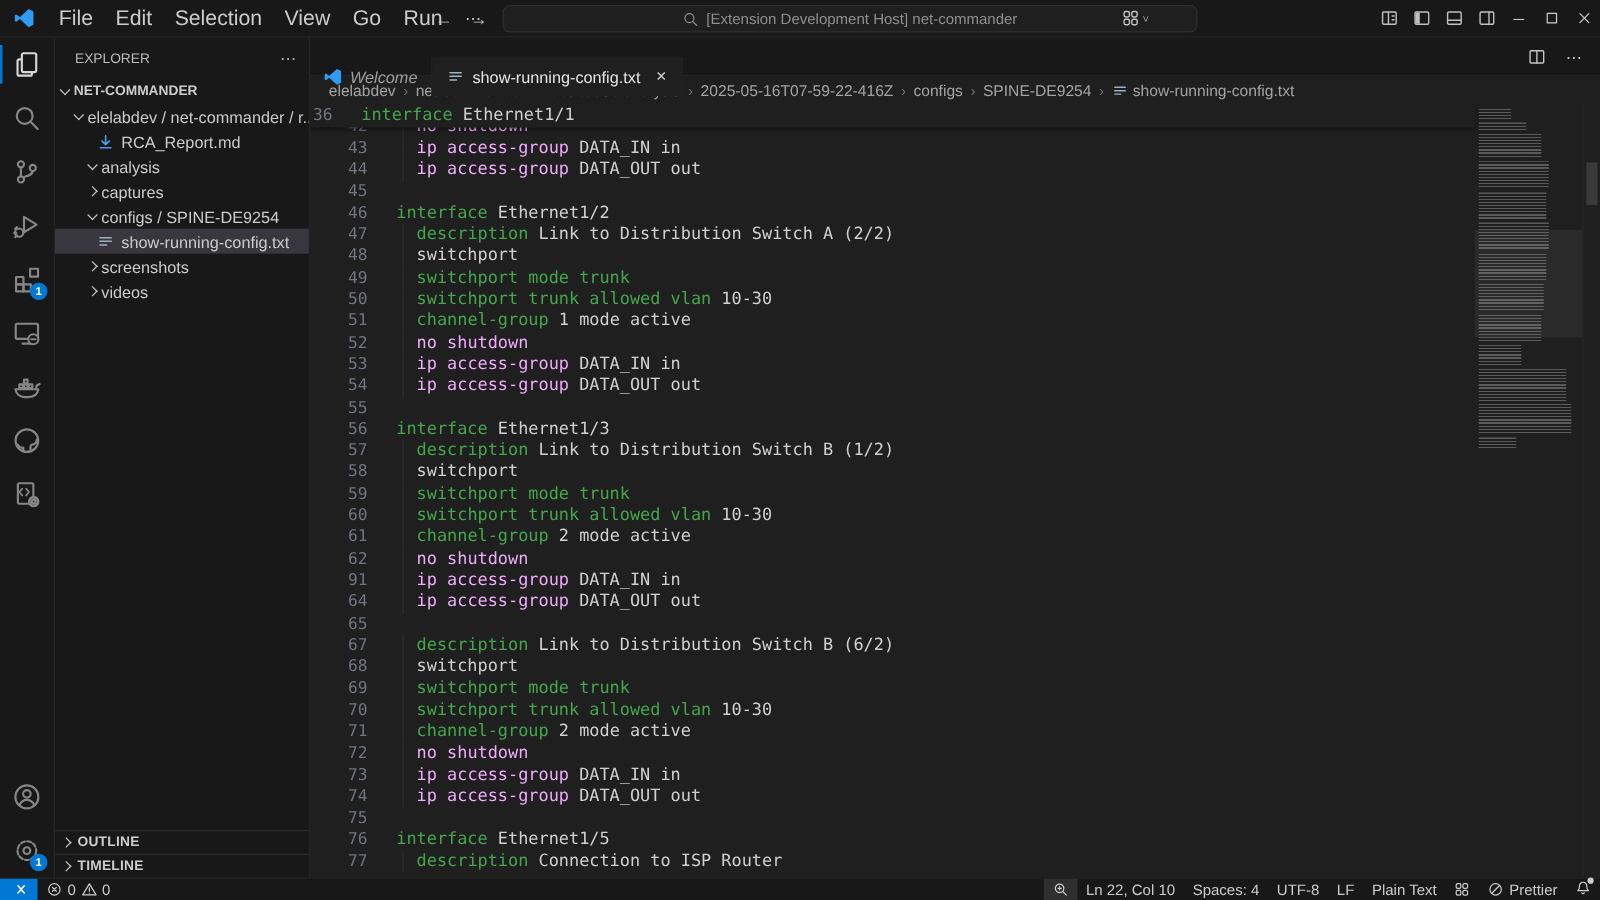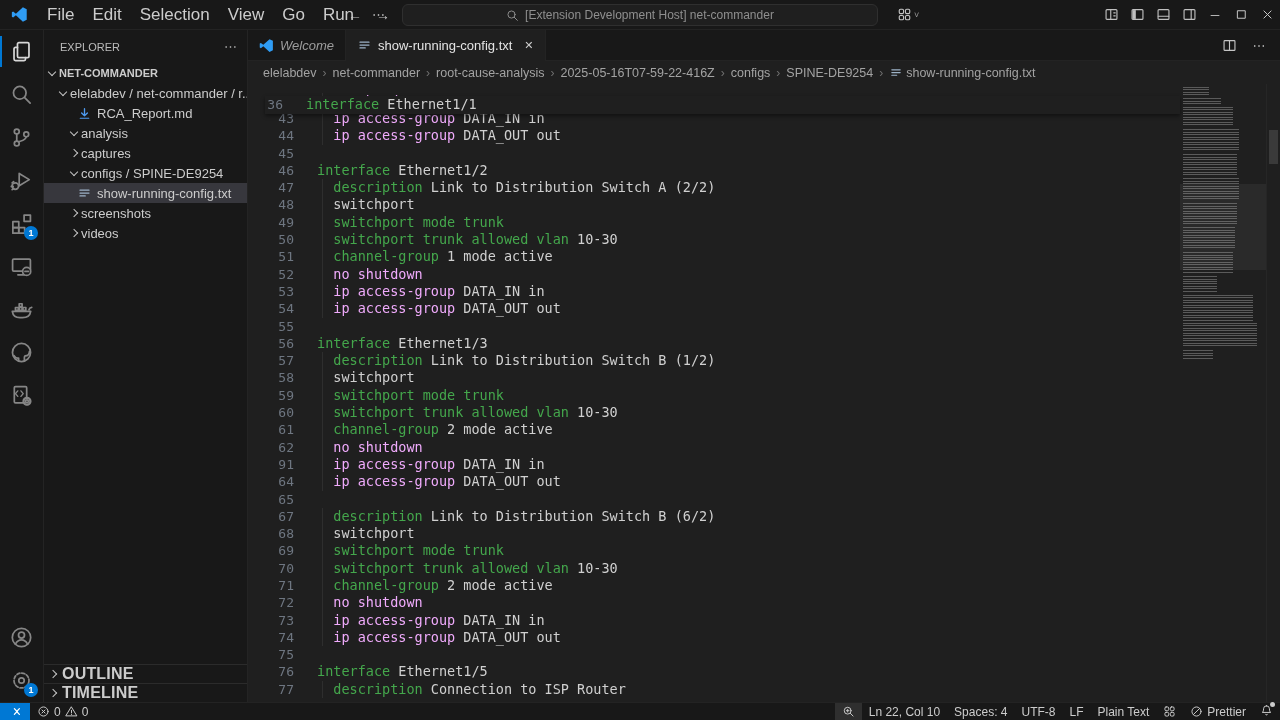--- a/index.html
+++ b/index.html
@@ -15,21 +15,21 @@
   
   .titlebar { position:absolute; top:0; left:0; right:0; height:30px;
     background:#181818; border-bottom:1px solid #232323;
     display:flex; align-items:center; z-index:20; }
   .vscode-logo { width:17px; height:17px; margin:0 10px 0 11px; }
   .menu-item { padding:0 9px; height:22px; line-height:22px; color:#cccccc;
     font-size:17px; border-radius:4px; cursor:default; }
   .menu-more { padding:0 9px; color:#cccccc; }
   .nav-arrows { position:absolute; left:348px; top:0; height:30px;
     display:flex; align-items:center; gap:14px; font-size:14px; color:#c5c5c5; }
-  .command-center { position:absolute; left:402px; top:4px; width:476px; height:22px;
+  .command-center { position:absolute; left:402px; top:4px; width:556px; height:22px;
     background:#1f1f1f; border:1px solid #2f2f2f; border-radius:6px;
     display:flex; align-items:center; justify-content:center; gap:6px;
     color:#8f8f8f; font-size:12px; }
   .cc-search-icon { width:13px; height:13px; color:#8f8f8f; }
   .tb-profile { position:absolute; left:897px; top:7px; display:flex; align-items:center;
     gap:2px; color:#c5c5c5; }
   .tb-profile .icon { width:15px; height:15px; }
   .tb-profile .chev-sm { font-size:9px; color:#9a9a9a; }
   .win-right { margin-left:auto; display:flex; align-items:center; height:100%; }
   .tb-btn { width:26px; height:30px; display:flex; align-items:center; justify-content:center;
@@ -66,28 +66,28 @@
   .trow.selected { background:#37373d; }
   .trow .chev { margin-right:4px; }
   .trow .ficon { width:15px; height:15px; margin-right:5px; }
   .trow.root { font-weight:700; font-size:11px; }
   .chev { width:6px; height:6px; border-right:1.4px solid #c5c5c5;
     border-bottom:1.4px solid #c5c5c5; display:inline-block; flex:none; }
   .chev.down { transform:rotate(45deg); margin-top:-3px; }
   .chev.right { transform:rotate(-45deg); }
   .side-panels { position:absolute; bottom:0; left:0; right:0; }
   .spanel { height:19px; border-top:1px solid #2b2b2b; display:flex; align-items:center;
-    padding-left:6px; font-size:16px; font-weight:700; color:#cccccc; letter-spacing:.2px; }
+    padding-left:6px; font-size:11px; font-weight:700; color:#cccccc; letter-spacing:.2px; }
   .spanel .chev { margin-right:6px; }
 
   
   .tabsbar { position:absolute; left:248px; top:30px; right:0; height:31px;
     background:#181818; border-bottom:1px solid #232323; display:flex; z-index:8; }
   .tab { display:flex; align-items:center; gap:6px; padding:0 11px; height:31px;
-    font-size:13px; color:#9d9d9d; border-right:1px solid #232323; }
+    font-size:13px; color:#9d9d9d; border-right:1px solid #232323;margin-top:16px; }
   .tab .ficon { width:15px; height:15px; }
   .tab.active { background:#1f1f1f; color:#e4e4e4; }
   .tab .tab-label.italic { font-style:italic; }
   .tab .close { font-size:11px; color:#cfcfcf; margin-left:6px; }
   .tab-actions { margin-left:auto; display:flex; align-items:center; gap:4px; padding-right:8px; }
   .tab-actions .tb-btn { color:#c5c5c5; }
   .breadcrumb { position:absolute; left:248px; top:61px; right:0; height:23px;
     background:#1f1f1f; display:flex; align-items:center; padding-left:15px;
     font-size:12.5px; color:#a3a3a3; gap:6px; white-space:nowrap; z-index:7; }
   .breadcrumb .sep { color:#6f6f6f; font-size:12px; }
@@ -100,22 +100,22 @@
   .lines-wrap { position:absolute; top:8.7px; left:12px; right:100px;margin-left:16px; }
   .line { display:flex; height:17.3px; line-height:17.3px;
     font-family:"DejaVu Sans Mono", monospace; font-size:13.5px; white-space:pre; }
   .num { width:41px; text-align:right; color:#6e7681; padding-right:23px;
     flex:none; font-size:13px; }
   .code { position:relative; color:#d0d0d0; }
   .line.ind .code::before { content:""; position:absolute; left:5px; top:0; bottom:0;
     border-left:1px solid #2e2e2e; }
   .tok-g { color:#44a74c; }
   .tok-r { color:#f0abfc; }
-  .sticky { position:absolute; top:12px; left:0; right:100px; height:17.6px;
-    background:#1f1f1f; z-index:3; box-shadow:0 2px 4px rgba(0,0,0,.45);margin-left:17px; }
+  .sticky { position:absolute; top:0; left:0; right:100px; height:17.6px;
+    background:#1f1f1f; z-index:3; box-shadow:0 2px 4px rgba(0,0,0,.45); }
 
   
   .minimap { position:absolute; top:0; right:14px; width:86px; bottom:0; }
   .mm-b { margin:2.5px 0 2.5px 3px;
     background-image:repeating-linear-gradient(to bottom,
       rgba(205,205,205,.34) 0 1px, transparent 1px 2.5px); }
   .mm-slider { position:absolute; top:100px; height:86px; left:0; right:0;
     background:rgba(255,255,255,.05); }
   .scrollbar { position:absolute; top:0; right:0; width:14px; bottom:0;
     border-left:1px solid #262626; }

